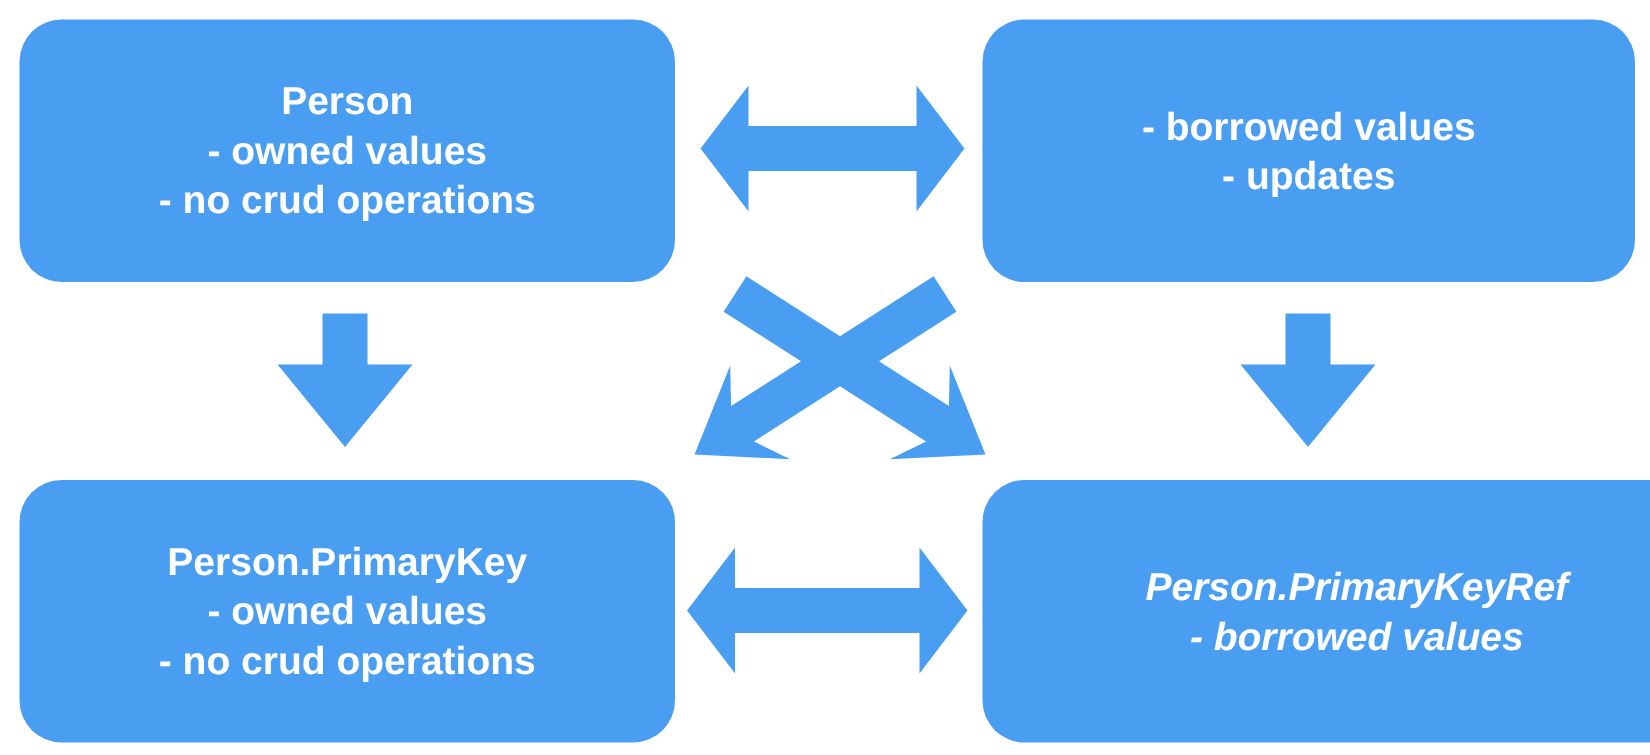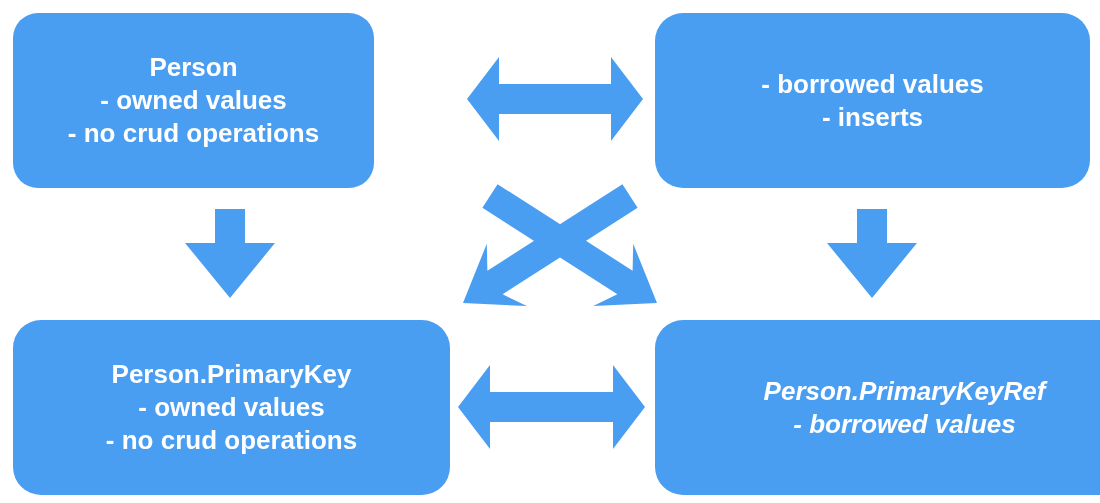--- a/index.html
+++ b/index.html
@@ -37,21 +37,21 @@
     color: var(--text);
     display: flex;
     flex-direction: column;
     justify-content: center;
     align-items: center;
     text-align: center;
     font-weight: bold;
     font-size: 26px;
     line-height: 33px;
   }
-  .box-tl { left: 13px;  top: 13px;  width: 361px; height: 175px; border-radius: 25px; }
+  .box-tl { left: 13px;  top: 13px;  width: 437px; height: 175px; }
   .box-tr { left: 655px; top: 13px;  width: 435px; height: 175px; }
   .box-bl { left: 13px;  top: 320px; width: 437px; height: 175px; }
   .box-br { left: 655px; top: 320px; width: 499px; height: 175px; font-style: italic; }
 </style>
 </head>
 <body>
 
 <div class="canvas">
 
   <svg class="arrows-layer" viewBox="0 0 1100 503" aria-hidden="true">
@@ -70,21 +70,21 @@
   </svg>
 
   <div class="box box-tl">
     <div>Person</div>
     <div>- owned values</div>
     <div>- no crud operations</div>
   </div>
 
   <div class="box box-tr">
     <div>- borrowed values</div>
-    <div>- inserts</div>
+    <div>- updates</div>
   </div>
 
   <div class="box box-bl">
     <div>Person.PrimaryKey</div>
     <div>- owned values</div>
     <div>- no crud operations</div>
   </div>
 
   <div class="box box-br">
     <div>Person.PrimaryKeyRef</div>

